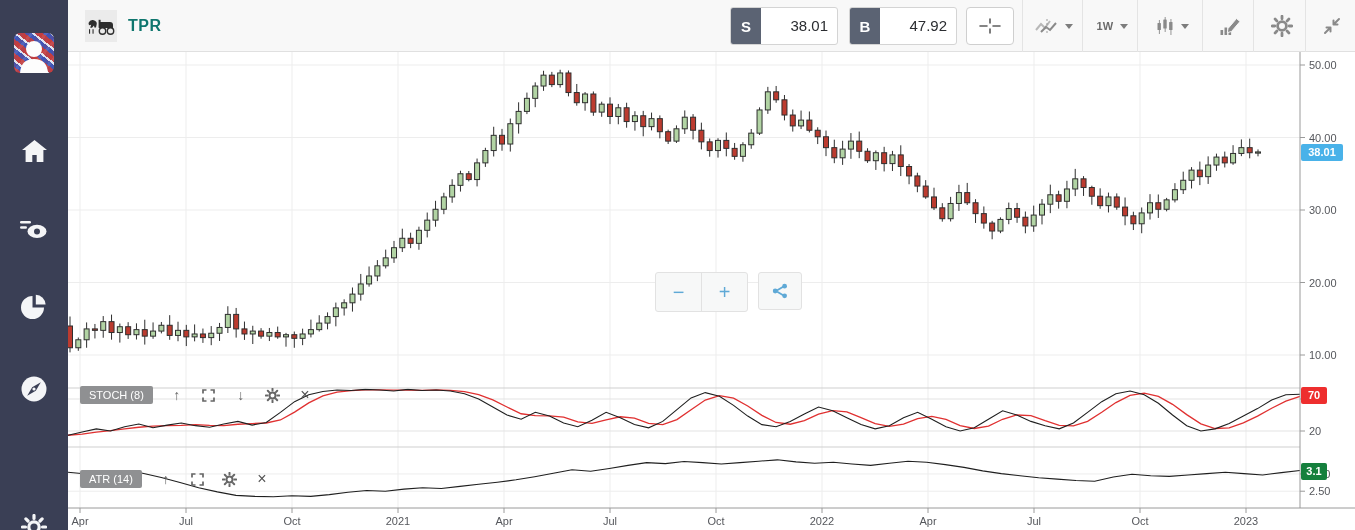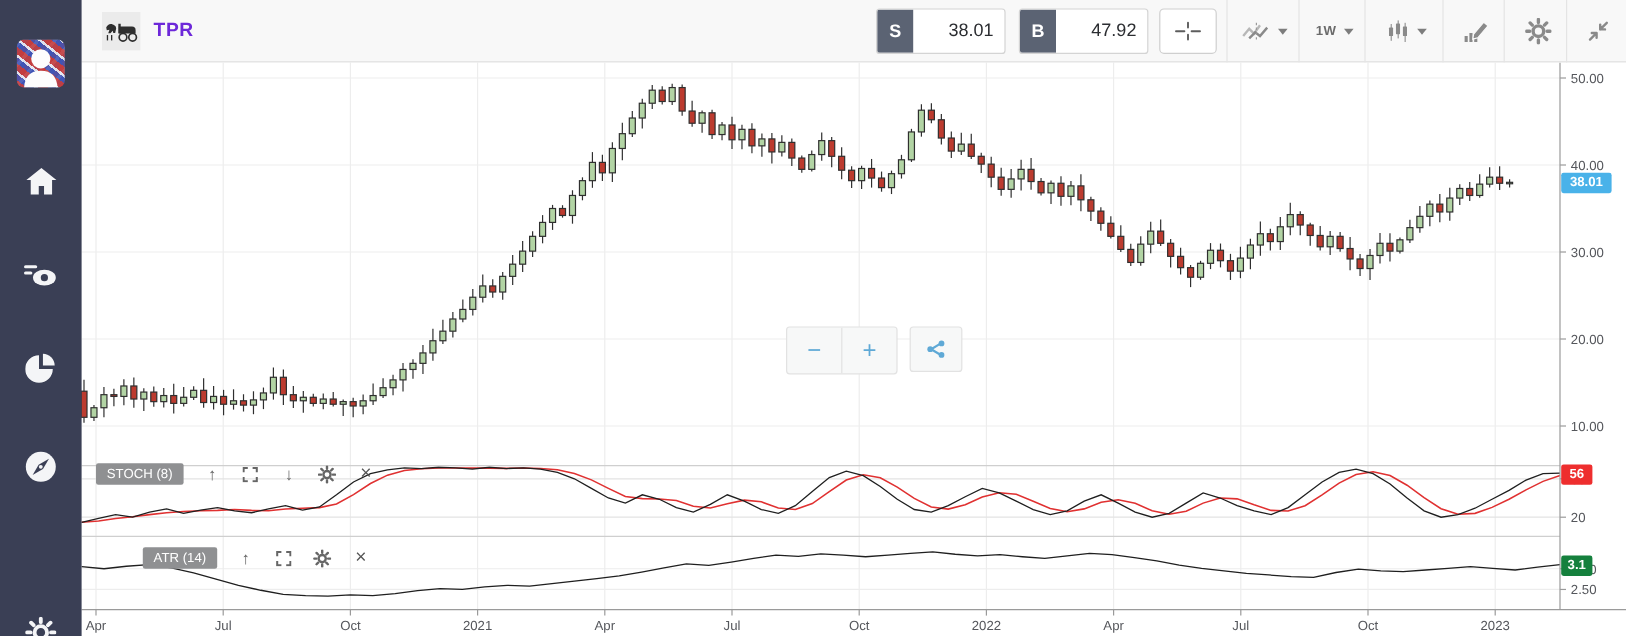--- a/index.html
+++ b/index.html
@@ -16,42 +16,42 @@
       repeating-linear-gradient(38deg, rgba(196,53,53,.85) 0 5px, rgba(52,74,178,.8) 5px 9px, rgba(233,235,243,.9) 9px 11px),
       repeating-linear-gradient(-50deg, rgba(178,40,40,.6) 0 4px, rgba(40,60,160,.55) 4px 8px, transparent 8px 11px),
       #cfd4e8; }
   .avatar svg { position:absolute; left:0; top:0; }
   .side-icon { position:absolute; left:0; width:68px; display:flex; justify-content:center; cursor:pointer; }
   .side-icon svg { display:block; }
 
   
   .topbar { position:absolute; left:68px; top:0; width:1287px; height:52px; background:#f8f8f8; border-bottom:1px solid #e0e0e0; z-index:5; }
   .logo-box { position:absolute; left:17px; top:10px; width:32px; height:32px; background:#ebebeb; display:flex; align-items:center; justify-content:center; }
-  .symbol-title { position:absolute; left:60px; top:0; height:52px; line-height:52px; font-size:16px; font-weight:bold; color:#6d28d9; letter-spacing:.5px; }
+  .symbol-title { position:absolute; left:60px; top:0; height:52px; line-height:52px; font-size:16px; font-weight:bold; color:#0f766e; letter-spacing:.5px; }
   .trade-group { position:absolute; top:7px; height:38px; width:108px; display:flex; background:#fff; border:1px solid #d4d4d4; border-radius:3px; overflow:hidden; cursor:pointer; }
   .trade-group .sq { width:30px; background:#5b6373; color:#fff; font-size:15px; font-weight:bold; display:flex; align-items:center; justify-content:center; }
   .trade-group .pr { flex:1; text-align:right; padding-right:9px; line-height:36px; font-size:15px; color:#2b2d31; }
   .tb-btn { position:absolute; top:0; height:52px; display:flex; align-items:center; justify-content:center; cursor:pointer; }
   .crosshair-btn { position:absolute; left:898px; top:7px; width:48px; height:38px; background:#fff; border:1px solid #cfcfcf; border-radius:4px; display:flex; align-items:center; justify-content:center; cursor:pointer; }
   .tb-divider { position:absolute; top:0; width:1px; height:52px; background:#e4e4e4; }
   .caret { width:0; height:0; border-left:4px solid transparent; border-right:4px solid transparent; border-top:5px solid #7d7d7d; margin-left:6px; }
   .tf-label { font-size:11px; color:#6b6b6b; font-weight:bold; letter-spacing:.3px; }
 
   
   .axis-badge { position:absolute; z-index:4; color:#fff; font-size:11px; font-weight:bold; text-align:center; border-radius:2px; line-height:17px; height:17px; }
   .price-badge { left:1301px; top:144px; width:42px; background:#49b2e9; }
   .stoch-badge { left:1301px; top:387px; width:26px; background:#ee2e2e; }
   .atr-badge   { left:1301px; top:463px; width:26px; background:#15803d; }
 
   .ind-header { position:absolute; z-index:4; display:flex; align-items:center; gap:16px; }
   .ind-badge { background:#8f9092; color:#fff; font-size:11px; padding:3px 9px; border-radius:2px; white-space:nowrap; }
   .ind-icon { color:#666; font-size:14px; width:16px; text-align:center; cursor:pointer; line-height:16px; }
   .ind-icon svg { display:block; margin:0 auto; }
   .stoch-header { left:80px; top:386px; }
-  .atr-header { left:80px; top:456px;margin-left:39px; }
+  .atr-header { left:80px; top:470px; }
 
   .zoom-ctrls { position:absolute; left:655px; top:272px; z-index:4; display:flex; }
   .zoom-pill { display:flex; border:1px solid #e2e2e2; border-radius:3px; background:#f7f8f8; overflow:hidden; }
   .zoom-btn { width:45px; height:38px; display:flex; align-items:center; justify-content:center; color:#5fa9d6; font-size:20px; cursor:pointer; }
   .zoom-sep { width:1px; background:#e2e2e2; }
   .share-btn { margin-left:10px; width:44px; height:38px; border:1px solid #e2e2e2; border-radius:3px; background:#f7f8f8; display:flex; align-items:center; justify-content:center; cursor:pointer; }
 </style>
 </head>
 <body>
 
@@ -560,21 +560,21 @@
       <svg width="20" height="20" viewBox="0 0 20 20">
         <g stroke="#8a8a8a" stroke-width="2" fill="none" stroke-linecap="round" stroke-linejoin="round">
           <path d="M17 3 L11.5 8.5 M11.5 4.5 V8.5 H15.5"></path>
           <path d="M3 17 L8.5 11.5 M4.5 11.5 H8.5 V15.5"></path>
         </g>
       </svg>
     </div>
   </header>
 
   <div class="axis-badge price-badge">38.01</div>
-  <div class="axis-badge stoch-badge">56</div>
+  <div class="axis-badge stoch-badge">70</div>
   <div class="axis-badge atr-badge">3.1</div>
 
   <div class="ind-header stoch-header">
     <span class="ind-badge">STOCH (8)</span>
     <span class="ind-icon">↑</span>
     <span class="ind-icon">
       <svg width="13" height="13" viewBox="0 0 13 13">
           <path d="M1 4.5 V1 H4.5 M8.5 1 H12 V4.5 M12 8.5 V12 H8.5 M4.5 12 H1 V8.5" fill="none" stroke="#666" stroke-width="1.7"></path>
         </svg>
     </span>

